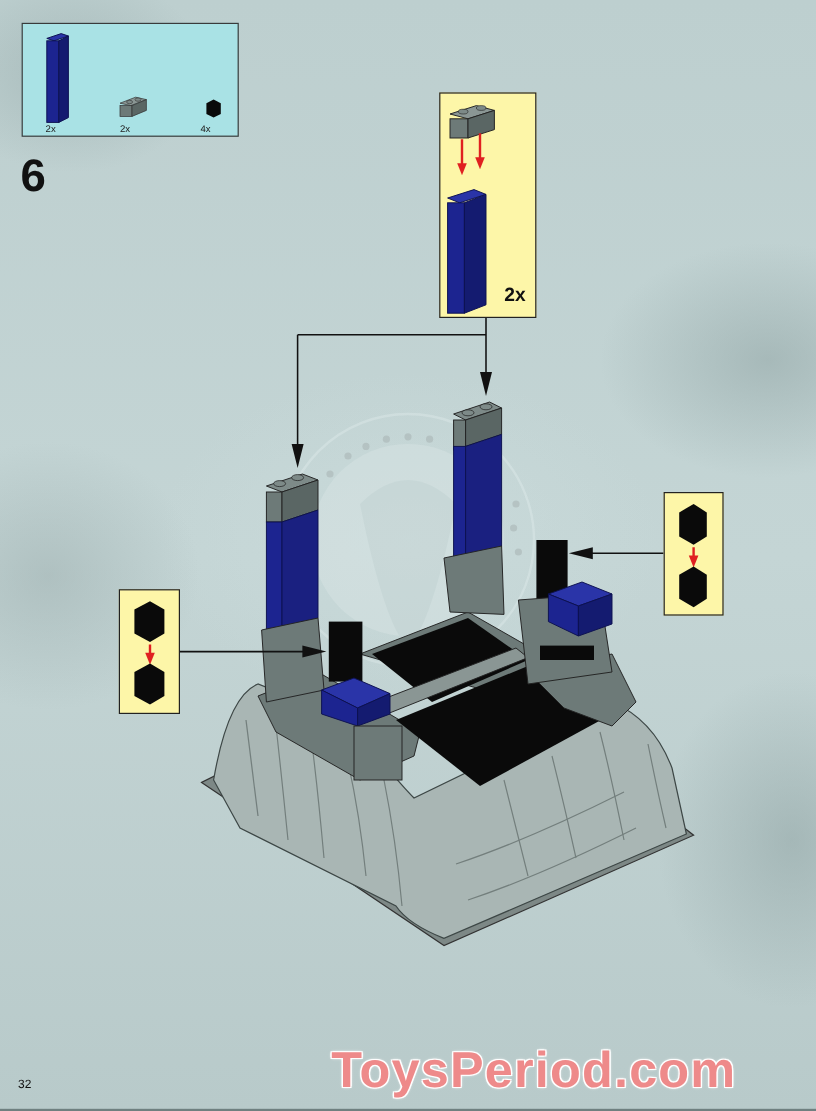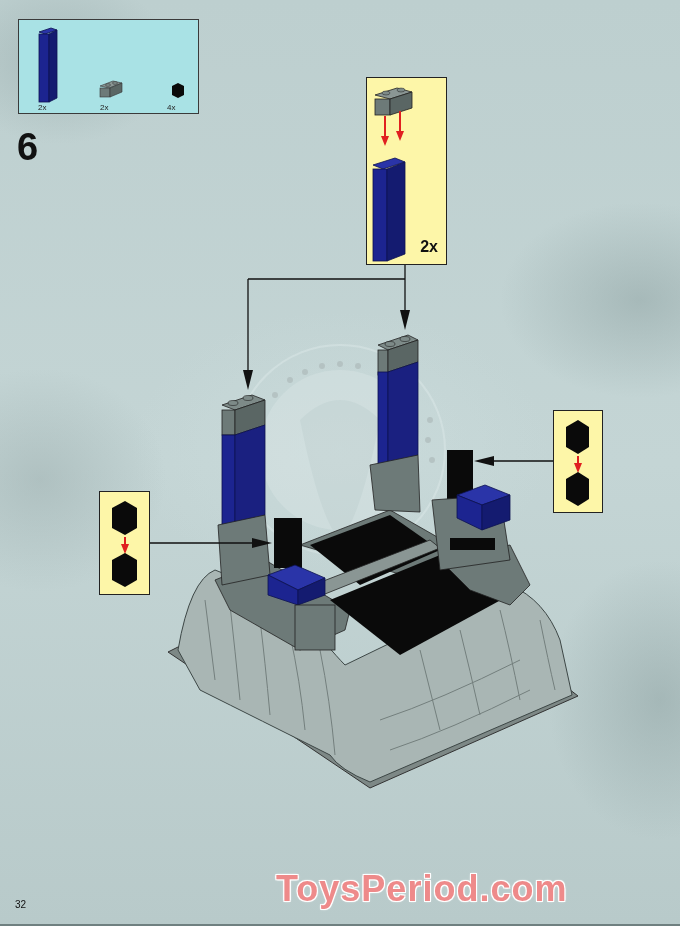--- a/index.html
+++ b/index.html
@@ -33,21 +33,21 @@
   .callout {
     position:absolute; background:#fdf6a8; border:1.5px solid #222; box-sizing:border-box;
   }
   .callout-qty {
     position:absolute; right:8px; bottom:8px; font-size:16px; font-weight:bold; color:#111;
   }
   .page-number {
     position:absolute; left:15px; top:899px; font-size:10px; color:#111;
   }
   .watermark {
-    position:absolute; left:276px; top:868px; font-size:36px; font-weight:bold;
+    position:absolute; left:276px; top:868px; font-size:42px; font-weight:bold;
     color:#ee8a8a; letter-spacing:1px;
     text-shadow: 0 0 2px #fff, 0 0 3px #fff, 1px 1px 0 #fff, -1px -1px 0 #fff, 1px -1px 0 #fff, -1px 1px 0 #fff;
   }
   svg { position:absolute; left:0; top:0; }
 </style>
 </head>
 <body>
 
 <div class="page-bg"></div>
 

